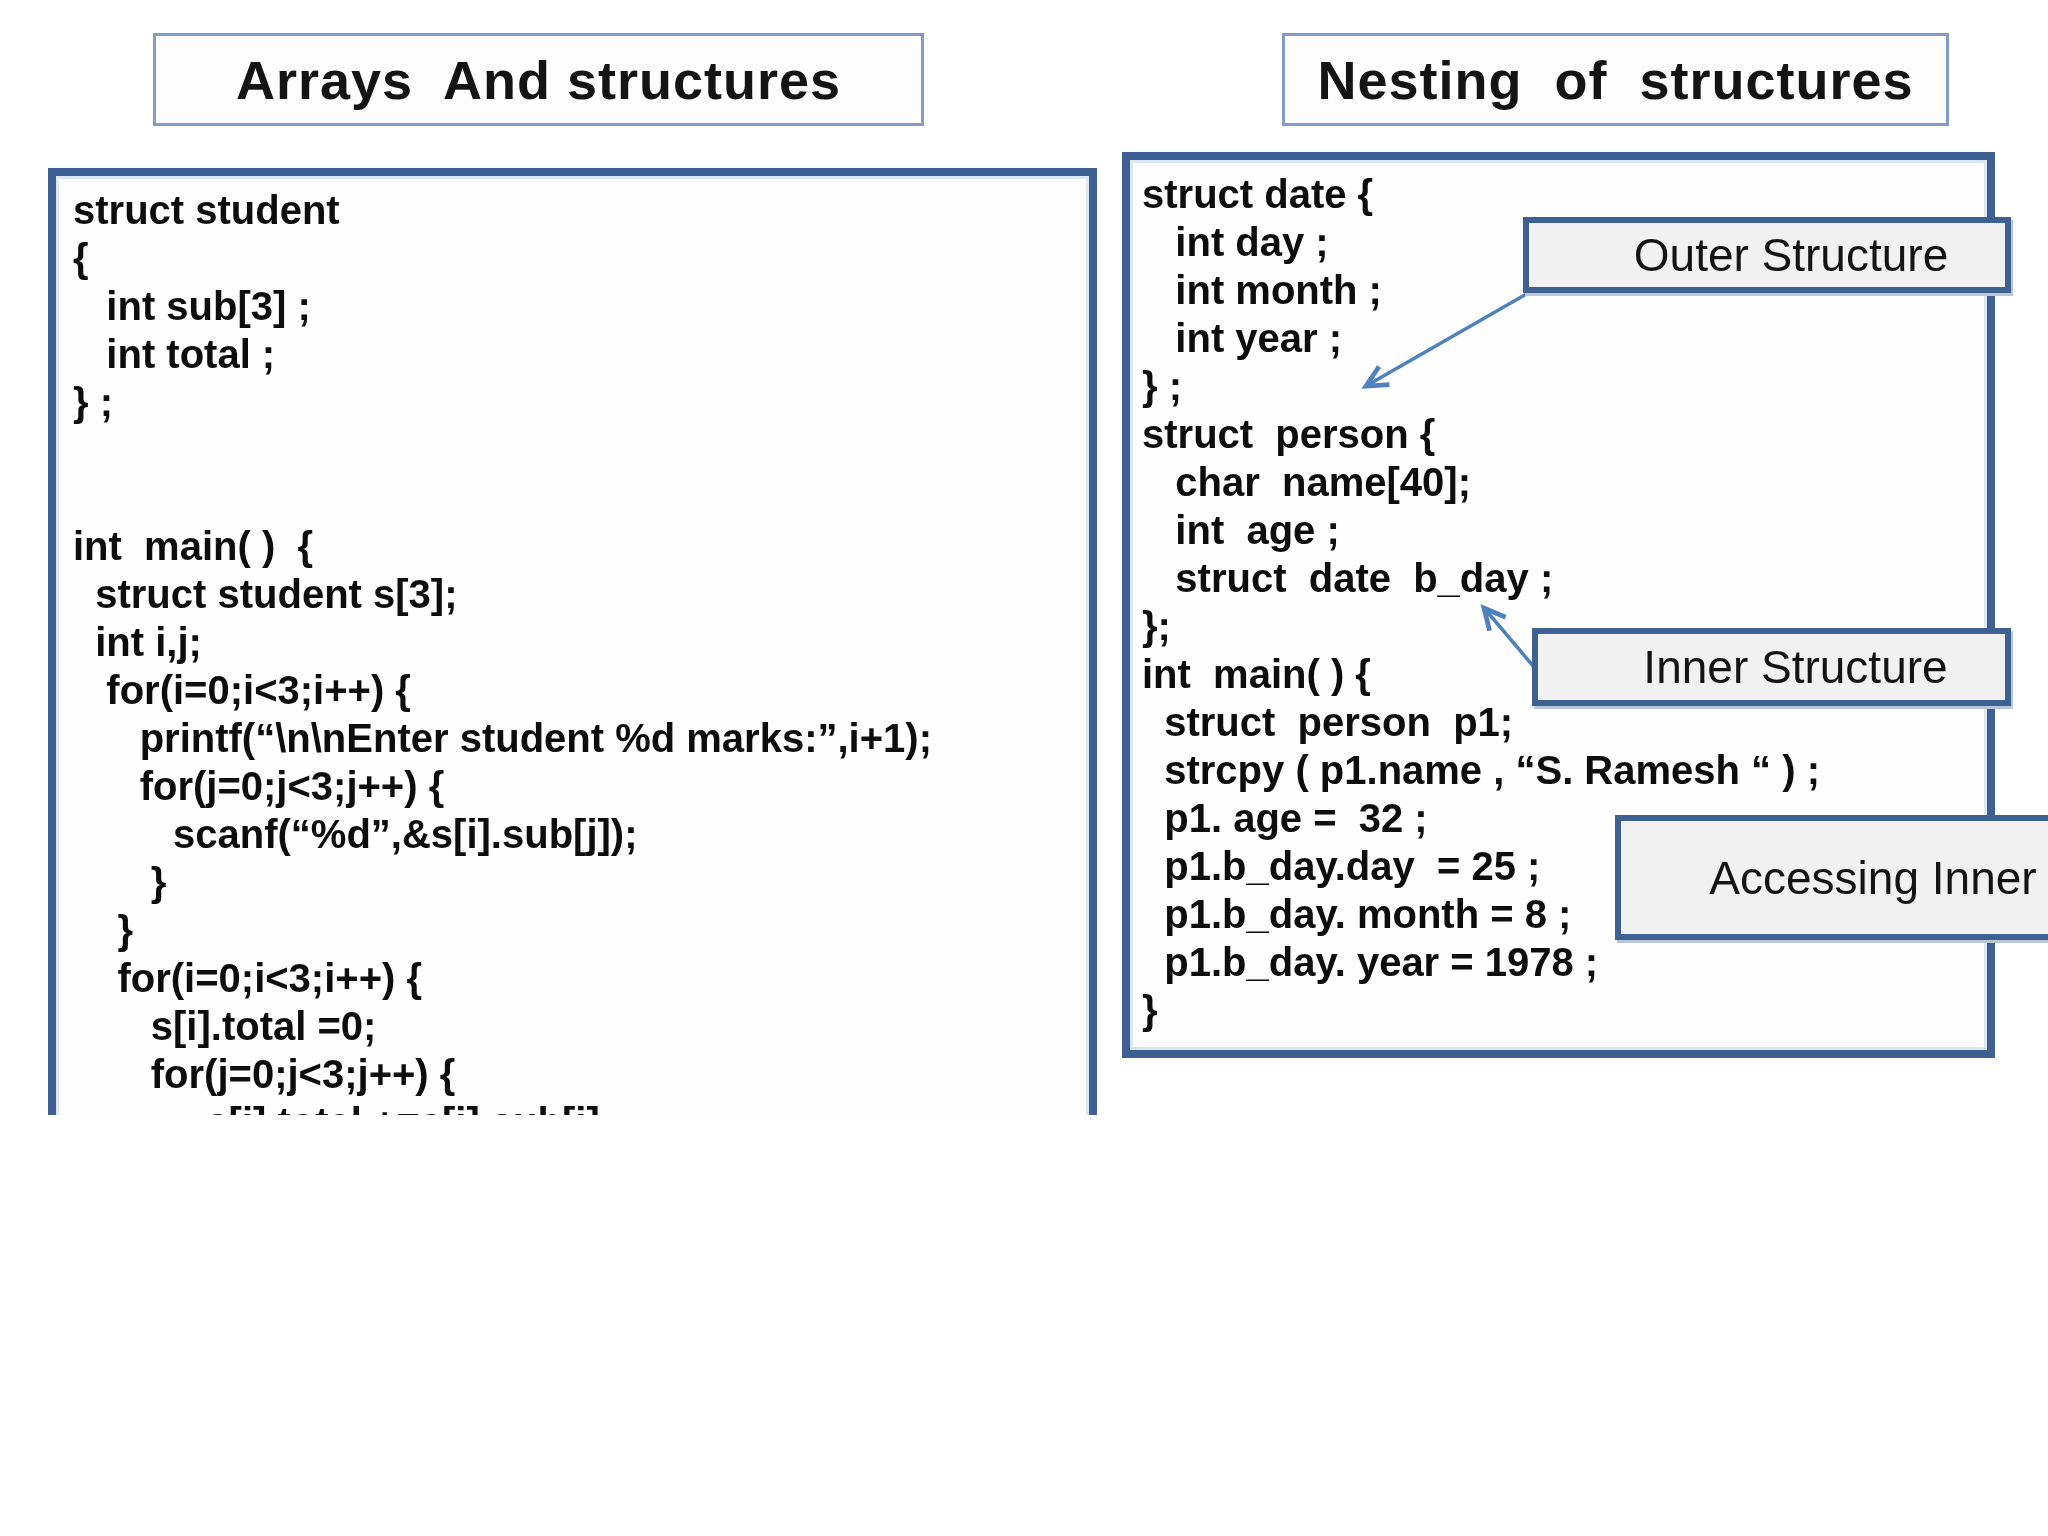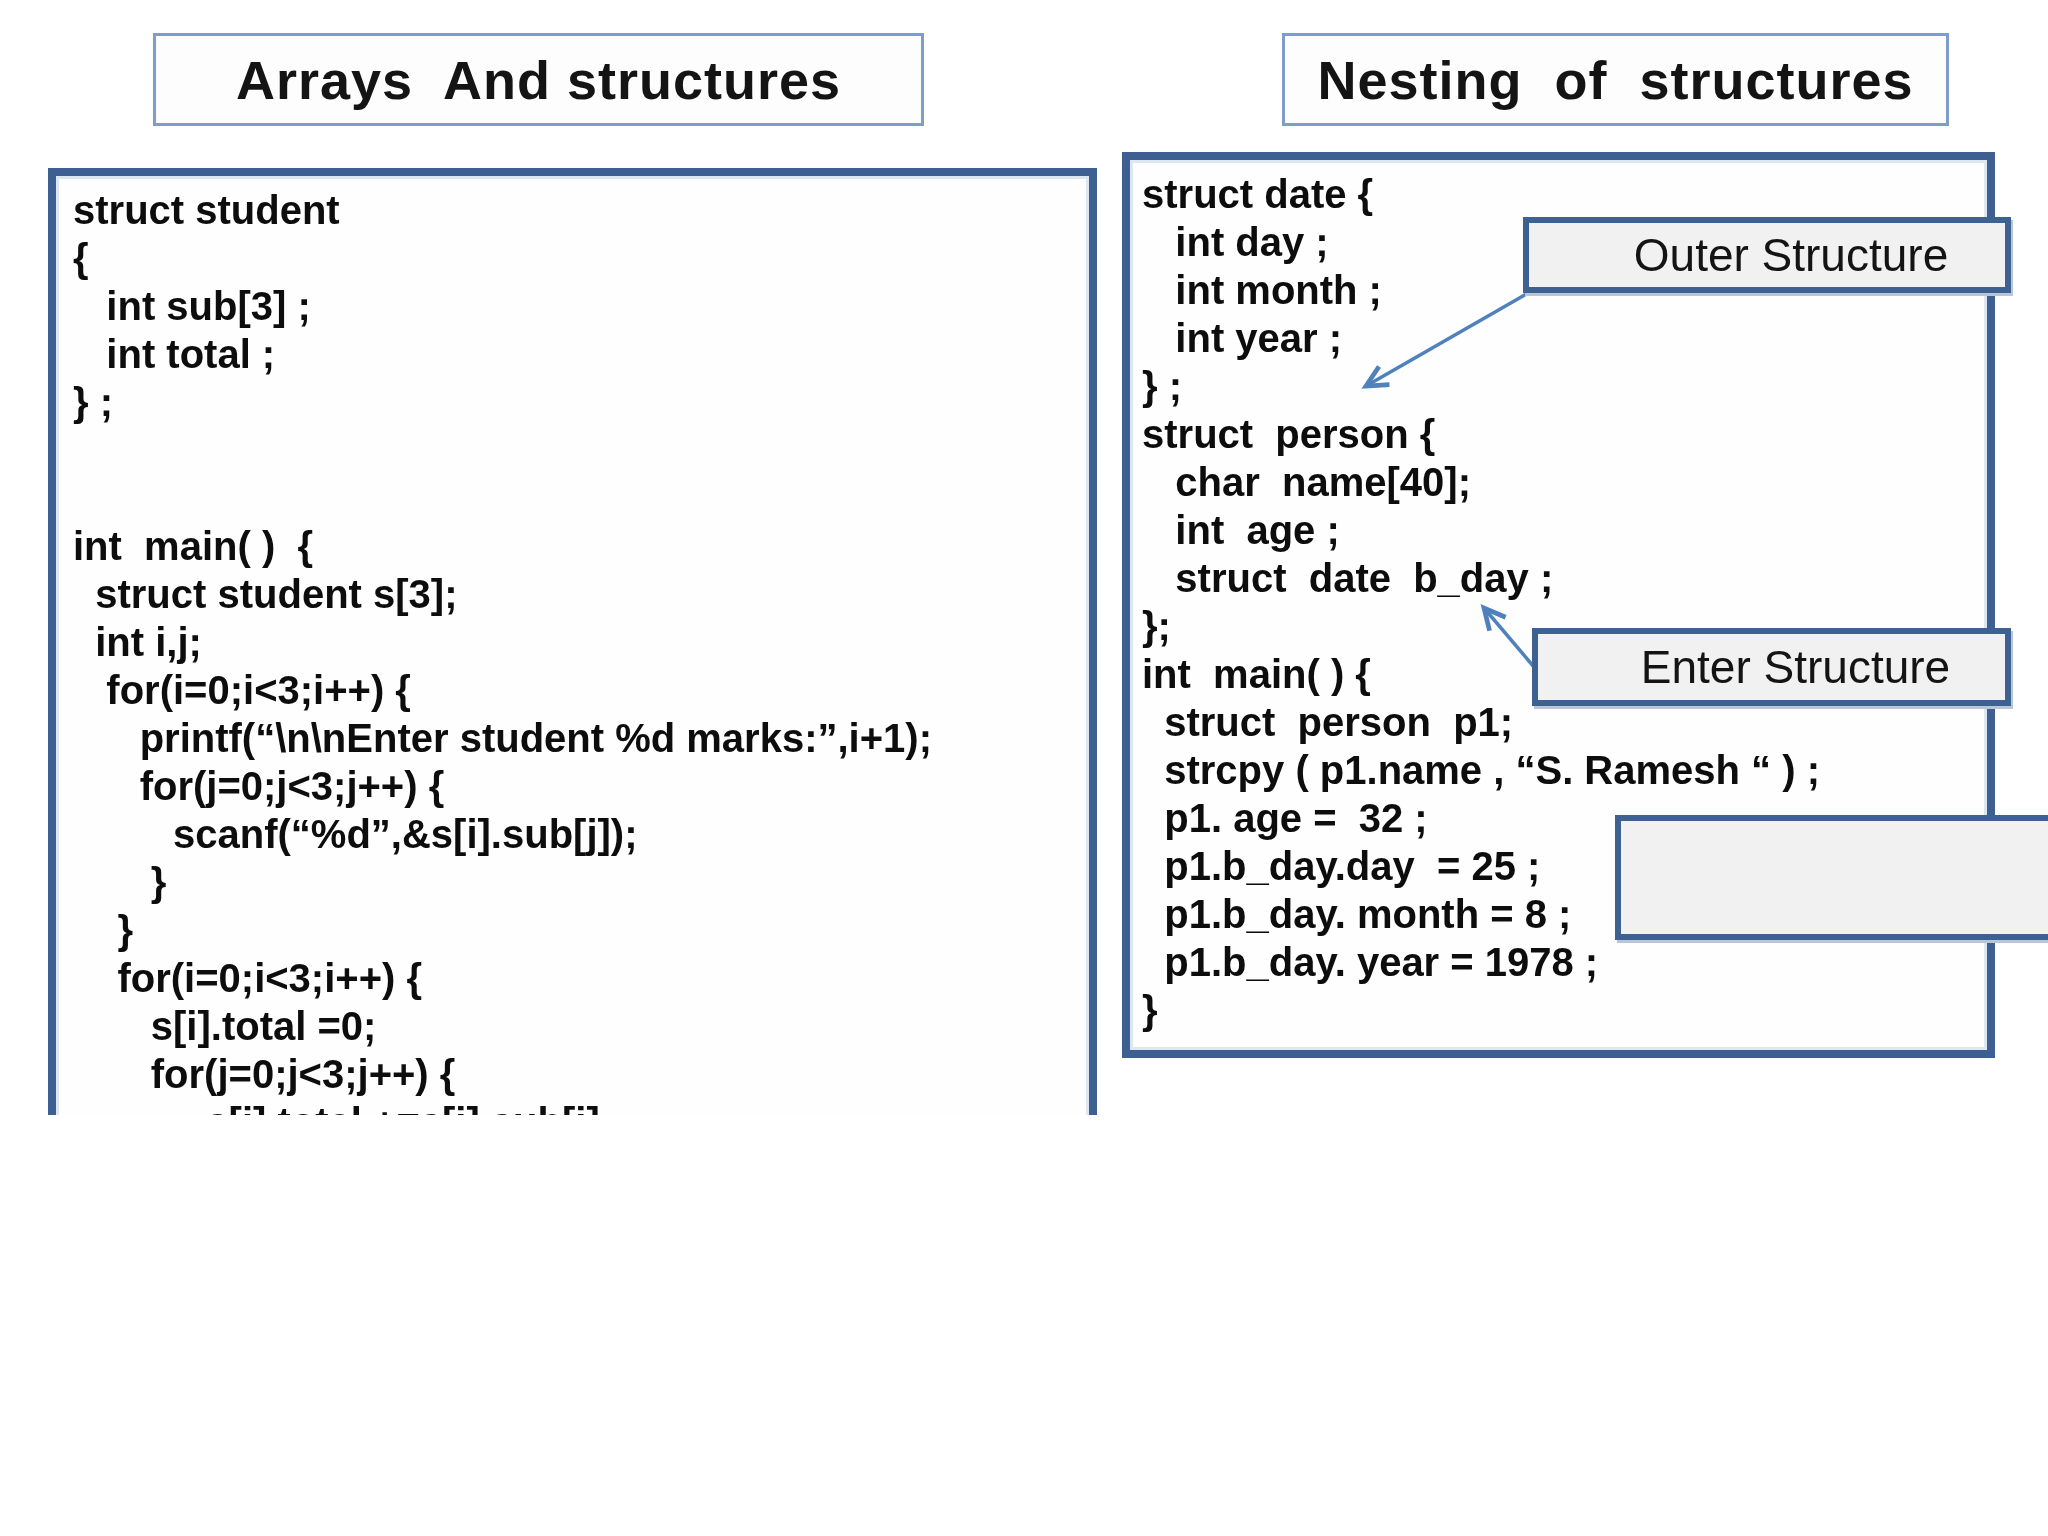--- a/index.html
+++ b/index.html
@@ -152,19 +152,20 @@
     </defs>
     <line x1="1528" y1="293" x2="1366" y2="386" stroke="#4f81bd" stroke-width="3.5" marker-end="url(#openhead)"></line>
     <line x1="1534" y1="667" x2="1484" y2="608" stroke="#4f81bd" stroke-width="3.5" marker-end="url(#openhead)"></line>
   </svg>
 
   <div class="callout" id="callout-outer">
     <span>Outer Structure</span>
   </div>
 
   <div class="callout" id="callout-inner">
-    <span>Enter Structure</span>
+    <span>Inner Structure</span>
   </div>
 
   <div class="callout" id="callout-access">
+    <span>Accessing Inner</span>
   </div>
 
 </div>
 
 </body></html>

